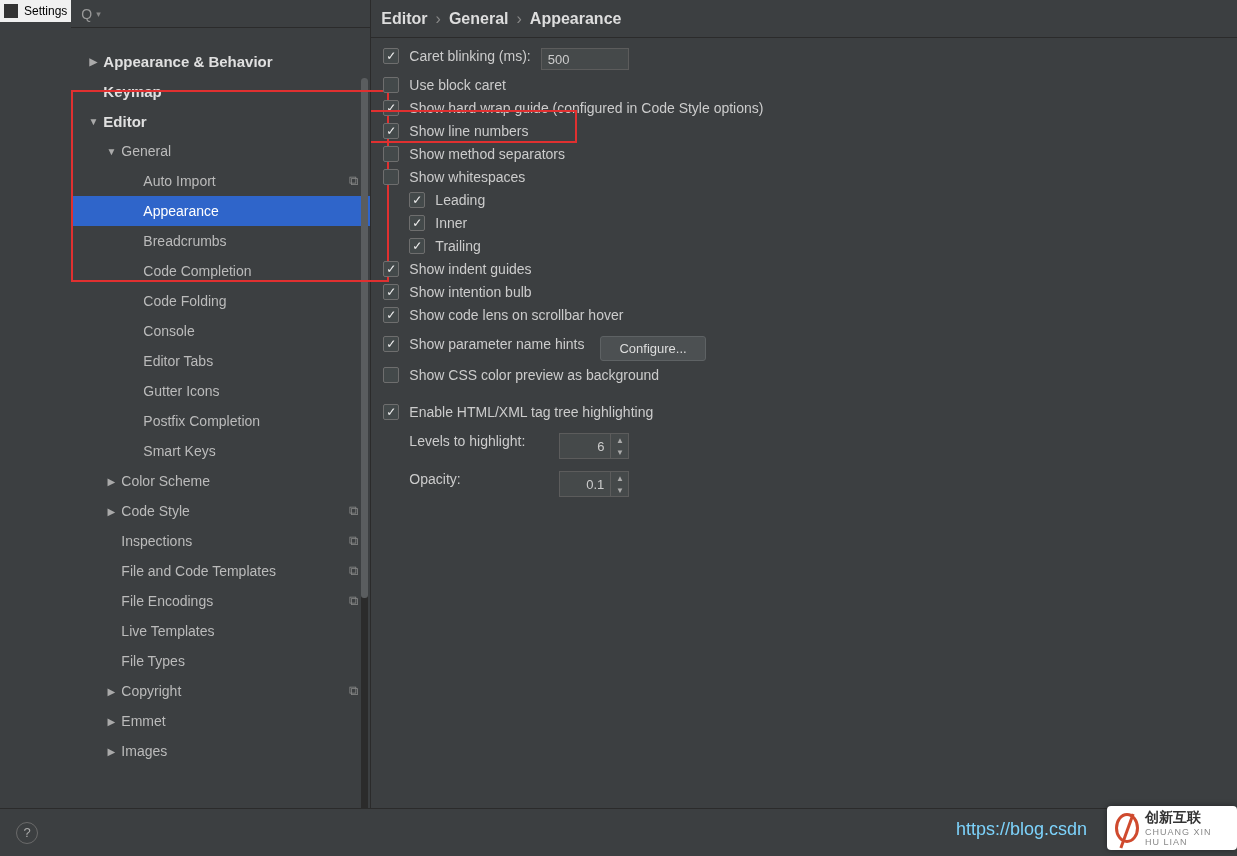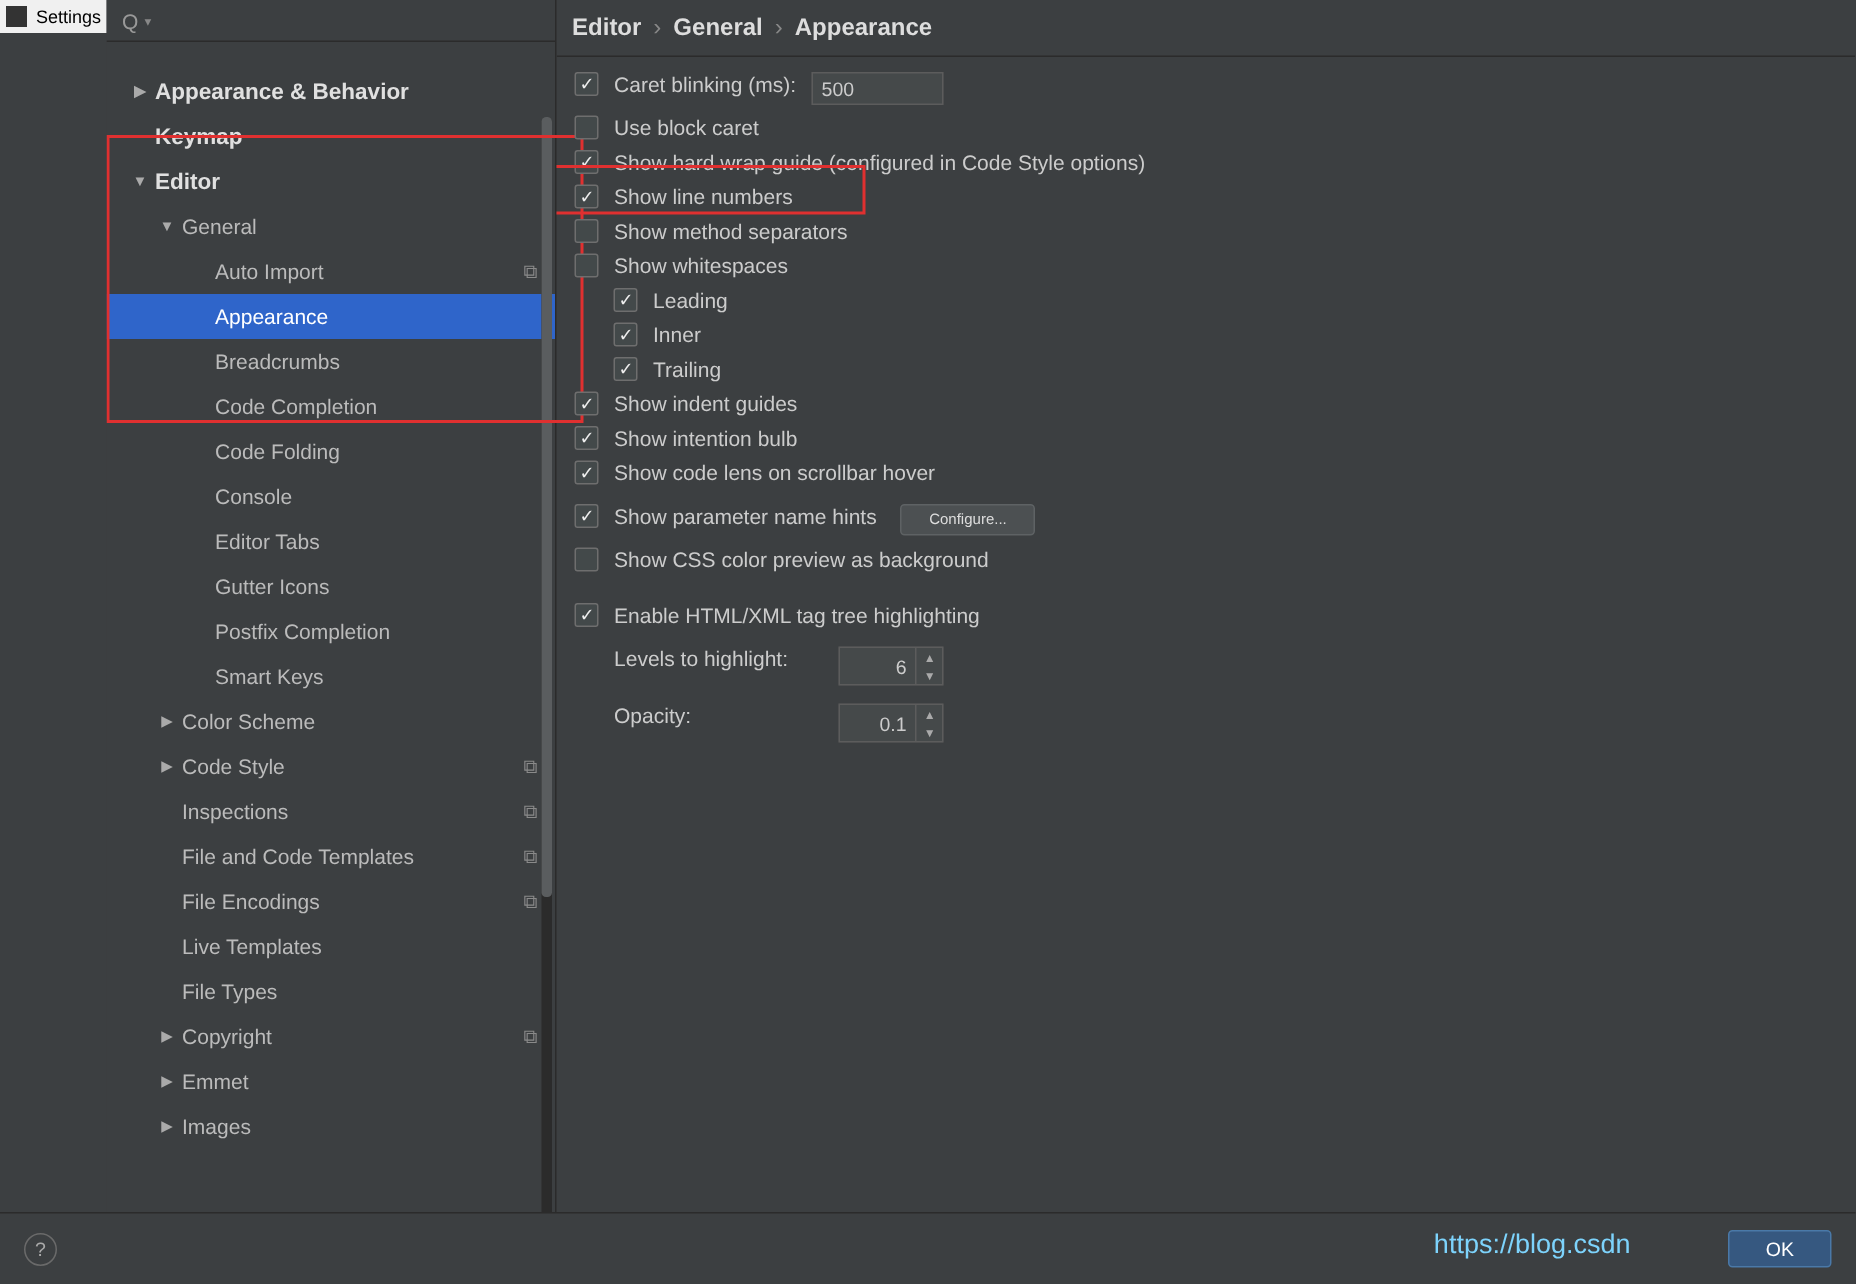--- a/index.html
+++ b/index.html
@@ -29,21 +29,21 @@
   .panel { flex: 1; padding: 10px 12px; font-size: 14px; color: #ccc; }
   .row { display: flex; align-items: flex-start; min-height: 23px; margin-bottom: 0px; }
   .chk { width: 16px; height: 16px; border: 1px solid #6e6e6e; border-radius: 2px; margin-right: 10px; display: inline-flex; align-items: center; justify-content: center; font-size: 12px; color: #ddd; background: #43494a; }
   .chk.on::after { content: "✓"; font-size: 12px; color: #eee; }
   .sub { margin-left: 26px; }
   .numfield { width: 88px; height: 22px; background: #45494a; border: 1px solid #5c5c5c; color: #ccc; font-size: 13px; padding: 0 6px; }
   .spinbox { display: inline-flex; align-items: stretch; height: 26px; border: 1px solid #5c5c5c; background: #45494a; }
   .spinbox input { width: 50px; border: none; background: transparent; color: #ccc; text-align: right; padding: 0 6px; font-size: 13px; }
   .spinbox .spin { width: 18px; display: flex; flex-direction: column; border-left: 1px solid #5c5c5c; }
   .spinbox .sb { flex: 1; font-size: 8px; display: flex; align-items: center; justify-content: center; color: #aaa; }
-  .btn { background: #4c5052; border: 1px solid #5e6264; color: #ddd; padding: 4px 18px; border-radius: 3px; font-size: 10px; cursor: pointer; }
+  .btn { background: #4c5052; border: 1px solid #5e6264; color: #ddd; padding: 4px 18px; border-radius: 3px; font-size: 13px; cursor: pointer; }
   .gap { height: 6px; }
   .big-red { position: absolute; border: 2px solid #e03030; pointer-events: none; }
   .footer { position: absolute; left: 0; right: 0; bottom: 0; height: 48px; background: #3c3f41; border-top: 1px solid #2b2b2b; display: flex; align-items: center; justify-content: space-between; padding: 0 16px; }
   .help { width: 22px; height: 22px; border: 1px solid #6a6a6a; border-radius: 11px; color: #aaa; display: flex; align-items: center; justify-content: center; font-size: 13px; }
   .ok { background: #365880; border: 1px solid #4a79a8; color: #fff; padding: 4px 24px; border-radius: 3px; font-size: 13px; }
   .watermark { position: absolute; right: 8px; bottom: 16px; color: #7dd3fc; font-size: 18px; }
   .badge { position: absolute; right: 0; bottom: 6px; width: 130px; height: 44px; background: #fff; border-radius: 4px; display: flex; align-items: center; gap: 6px; padding: 4px 8px; box-shadow: 0 0 6px rgba(0,0,0,.4); }
   .badge .logo { width: 30px; height: 30px; border: 3px solid #cf4a2e; border-radius: 50%; position: relative; }
   .badge .logo::after { content: ""; position: absolute; left: 50%; top: -3px; width: 3px; height: 36px; background: #cf4a2e; transform: translateX(-50%) rotate(20deg); }
   .badge .txt { font-size: 14px; color: #333; font-weight: 700; }
@@ -283,13 +283,20 @@
 
   <div class="footer">
     <span class="help">?</span>
     <div style="position:relative;">
       <button class="ok">OK</button>
     </div>
   </div>
 
   <span class="watermark" style="right:150px;">https://blog.csdn</span>
 
+  <div class="badge">
+    <div class="logo"></div>
+    <div>
+      <div class="txt">创新互联</div>
+      <div class="sub2">CHUANG XIN HU LIAN</div>
+    </div>
+  </div>
 </div>
 
 </body></html>

